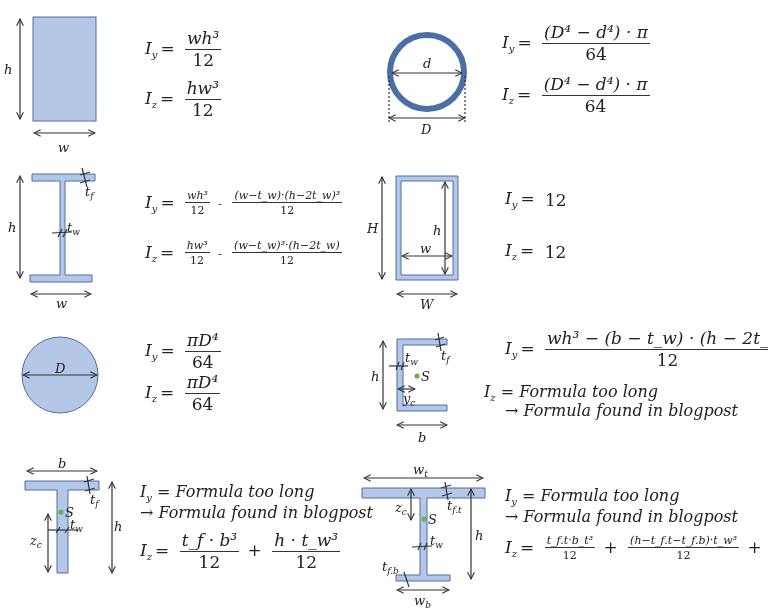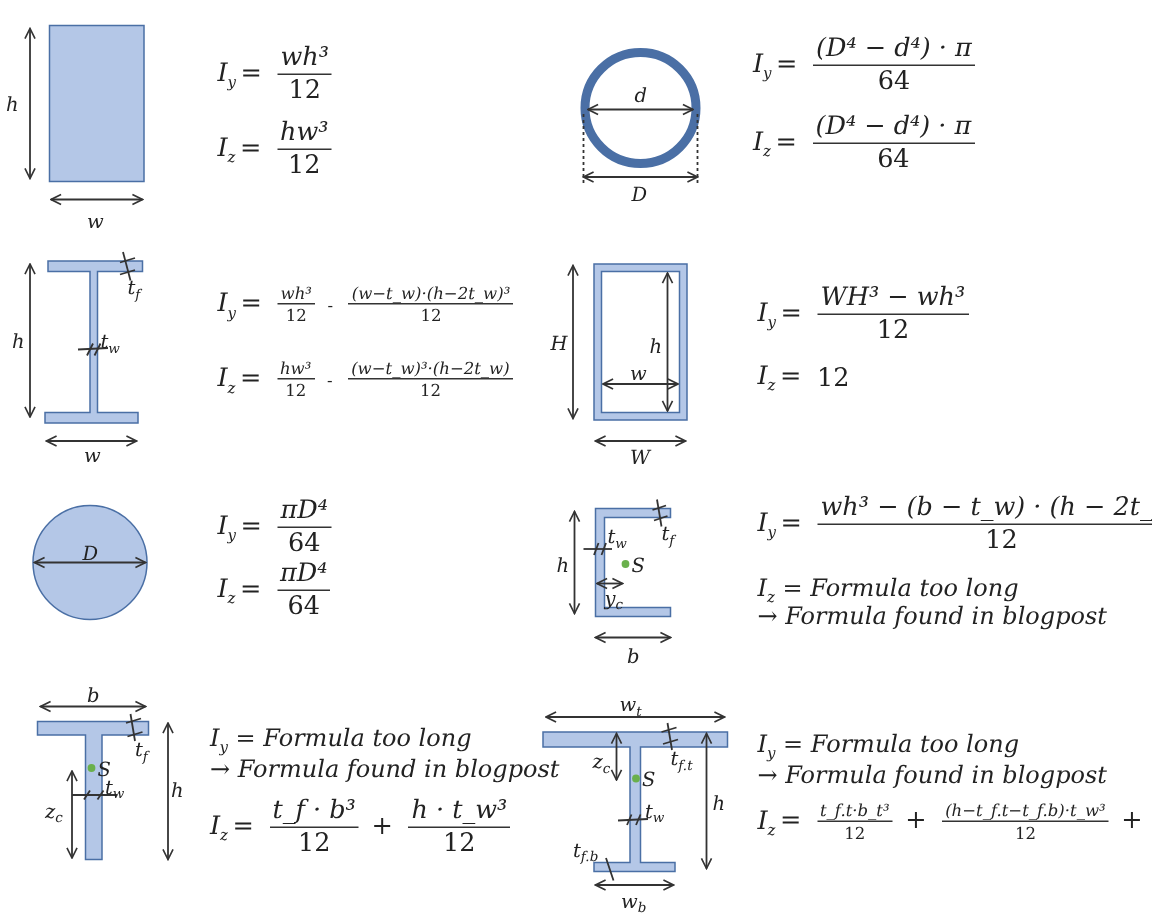--- a/index.html
+++ b/index.html
@@ -198,21 +198,20 @@
   <span class="op small">-</span>
   <span class="frac small">
       <span class="num">(w−t_w)³·(h−2t_w)</span>
       <span class="den">12</span>
     </span>
 </div>
 
 <div class="f" style="left:505px;top:190px">
   <span>I</span><sub>y</sub><span class="op">=</span>
   <span class="frac">
-      <span class="num">WH³ − wh³</span>
       <span class="den">12</span>
     </span>
 </div>
 <div class="f" style="left:505px;top:242px">
   <span>I</span><sub>z</sub><span class="op">=</span>
   <span class="frac">
       <span class="den">12</span>
     </span>
 </div>
 
@@ -231,21 +230,21 @@
     </span>
 </div>
 
 <div class="f" style="left:505px;top:330px">
   <span>I</span><sub>y</sub><span class="op">=</span>
   <span class="frac">
       <span class="num">wh³ − (b − t_w) · (h − 2t_f)³</span>
       <span class="den">12</span>
     </span>
 </div>
-<div class="txt" style="left:505px;top:382px">
+<div class="txt" style="left:484px;top:382px">
   <span>I</span><sub>z</sub> <span>= Formula too long</span>
 </div>
 <div class="txt" style="left:505px;top:401px">→ Formula found in blogpost</div>
 
 <div class="txt" style="left:140px;top:482px">
   <span>I</span><sub>y</sub> <span>= Formula too long</span>
 </div>
 <div class="txt" style="left:140px;top:503px">→ Formula found in blogpost</div>
 <div class="f" style="left:140px;top:532px">
   <span>I</span><sub>z</sub><span class="op">=</span>

